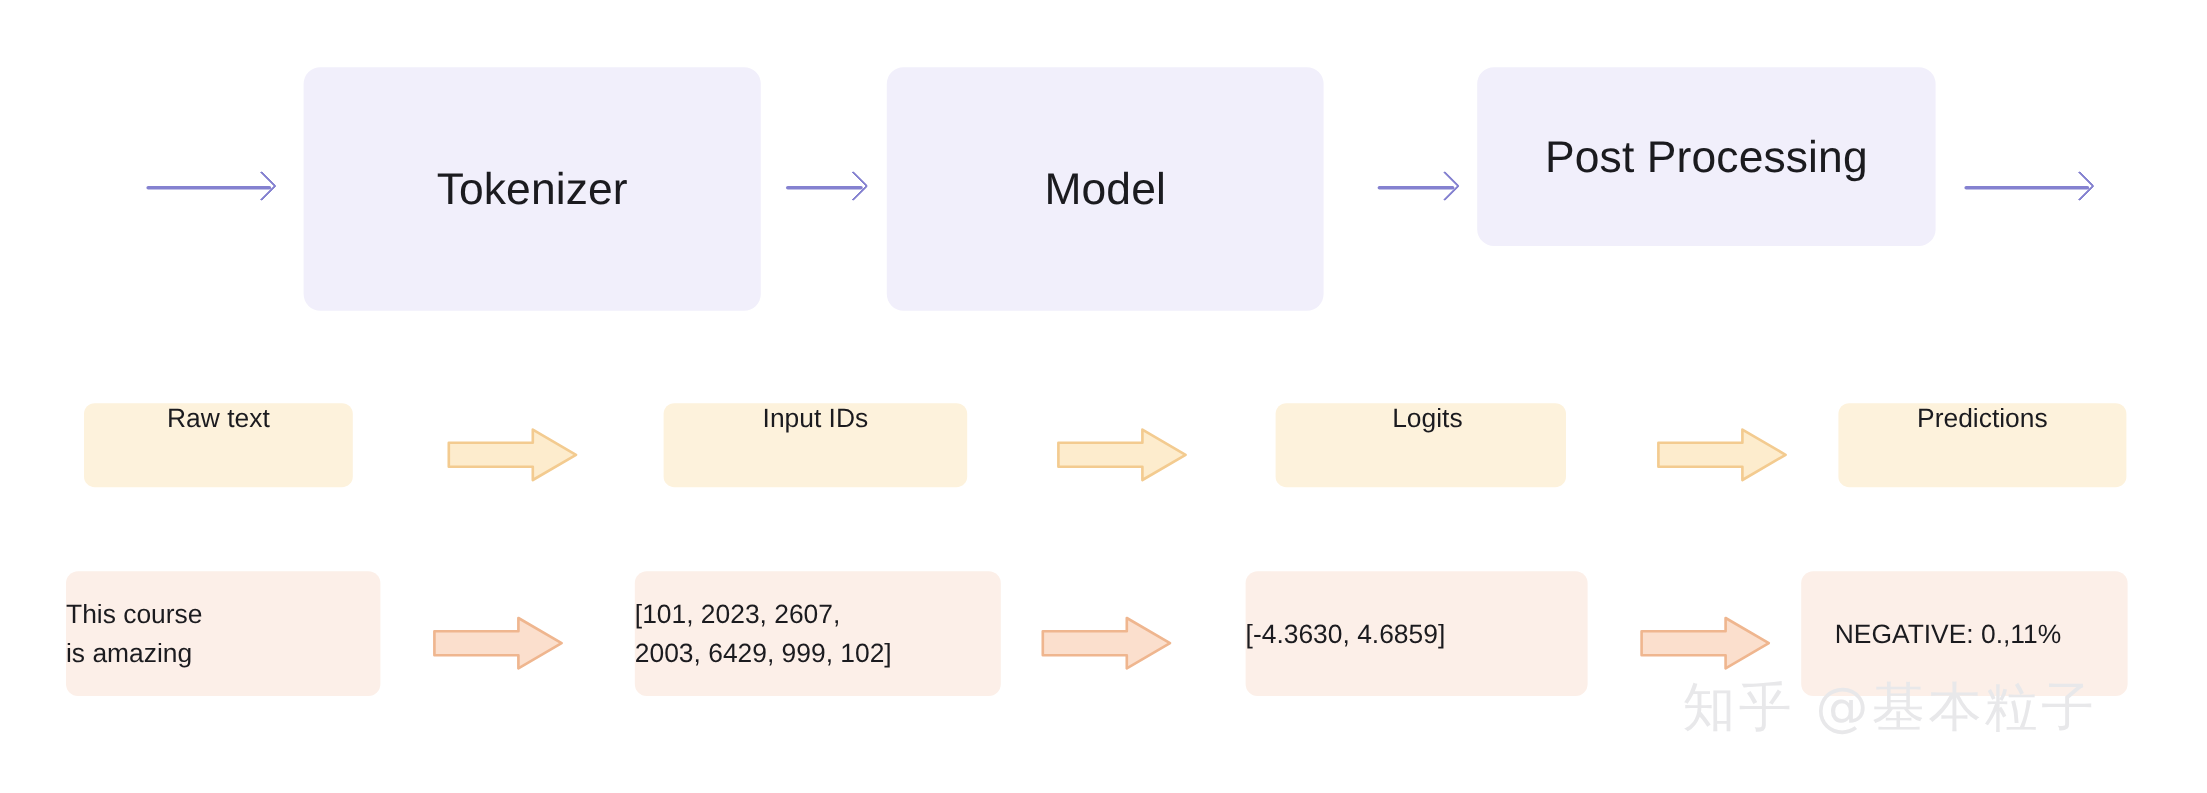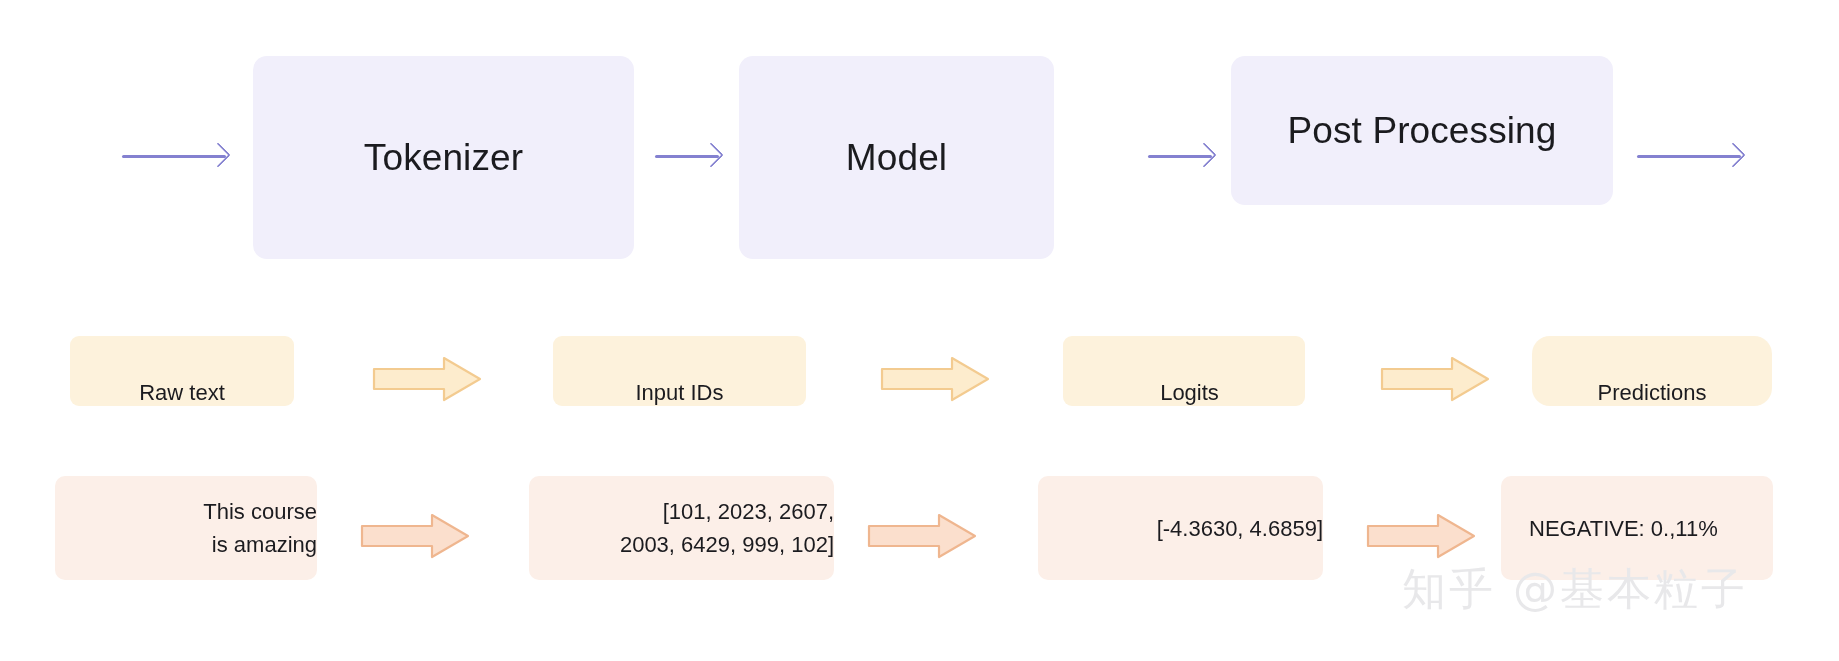--- a/index.html
+++ b/index.html
@@ -36,21 +36,21 @@
     border-radius: 14px;
     display: flex;
     align-items: center;
     justify-content: center;
     color: #1b1b1f;
     font-size: 37px;
     font-weight: 400;
     letter-spacing: .1px;
   }
   .stage-tokenizer { left: 253px;  top: 6px; width: 381px; height: 203px; }
-  .stage-model     { left: 739px;  top: 6px; width: 315px; height: 203px; }
+  .stage-model     { left: 739px;  top: 6px; width: 364px; height: 203px; }
   .stage-post      { left: 1231px; top: 6px; width: 382px; height: 149px; }
 
   
   .line-arrow {
     position: absolute;
     height: 30px;
     top: 91px;
   }
   .line-arrow .shaft {
     position: absolute;
@@ -82,35 +82,35 @@
     position: absolute;
     left: 0;
     top: 336px;
     width: 1839px;
     height: 70px;
   }
   .chip {
     position: absolute;
     border-radius: 9px;
     display: flex;
-    align-items: flex-end;
+    align-items: flex-start;
     justify-content: center;
     text-align: center;
     color: #1b1b1f;
   }
   .chip-yellow {
     background: #fdf2dc;
     height: 70px;
     font-size: 22px;
     font-weight: 400;
   }
   .chip-raw-text   { left: 70px;   width: 224px; }
   .chip-input-ids  { left: 553px;  width: 253px; }
   .chip-logits     { left: 1063px; width: 231px; padding-left: 11px; }
-  .chip-predictions{ left: 1532px; width: 240px; border-radius: 18px; }
+  .chip-predictions{ left: 1532px; width: 240px; }
 
   
   .value-row {
     position: absolute;
     left: 0;
     top: 476px;
     width: 1839px;
     height: 104px;
     padding-left: 16px;
   }

